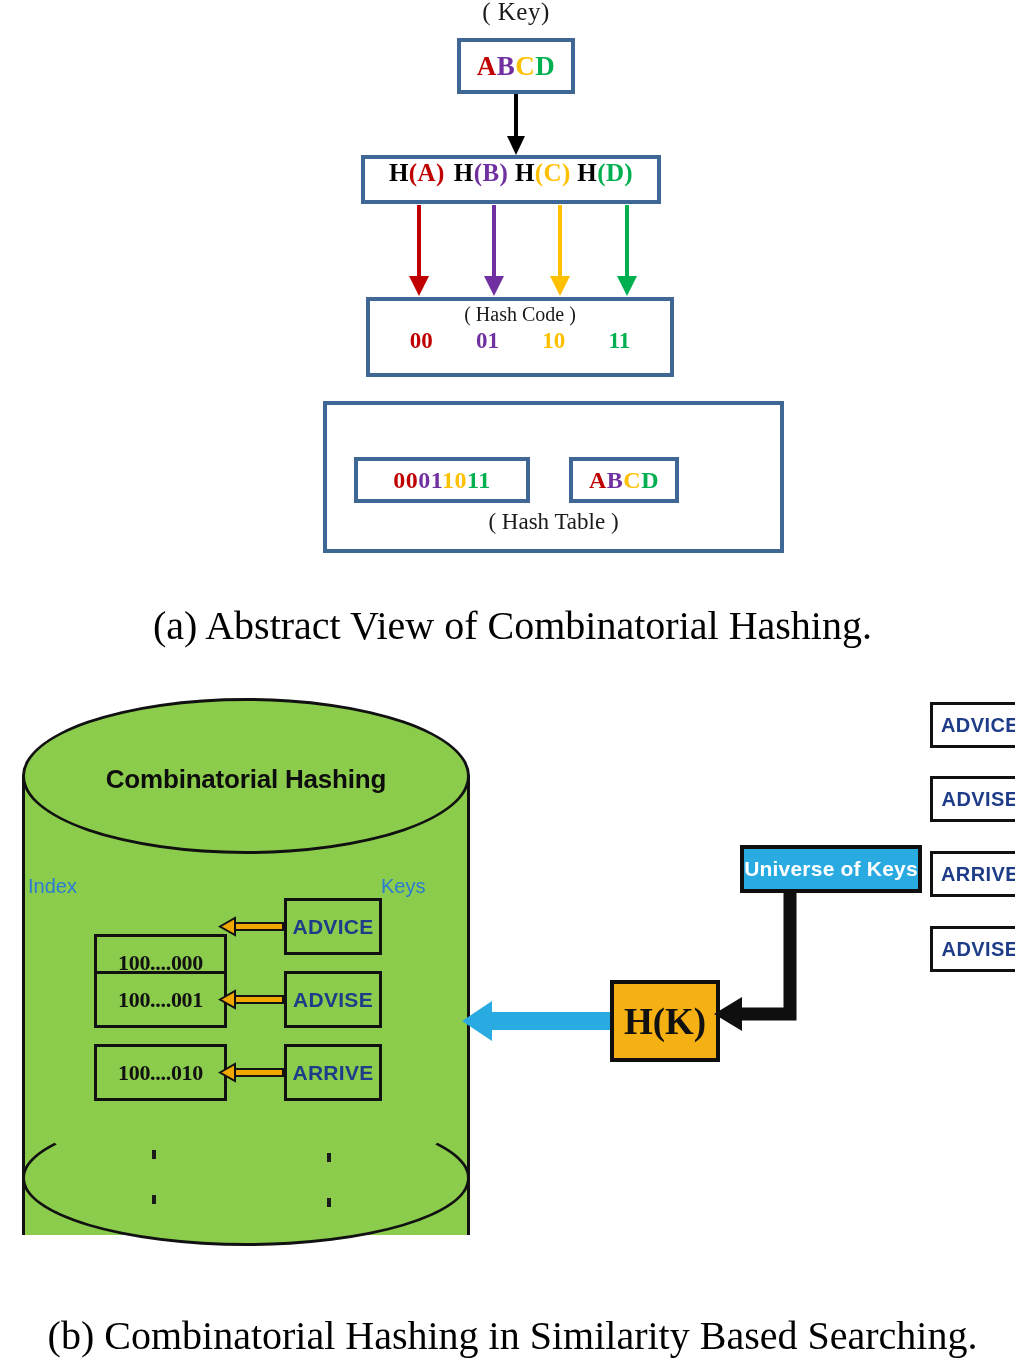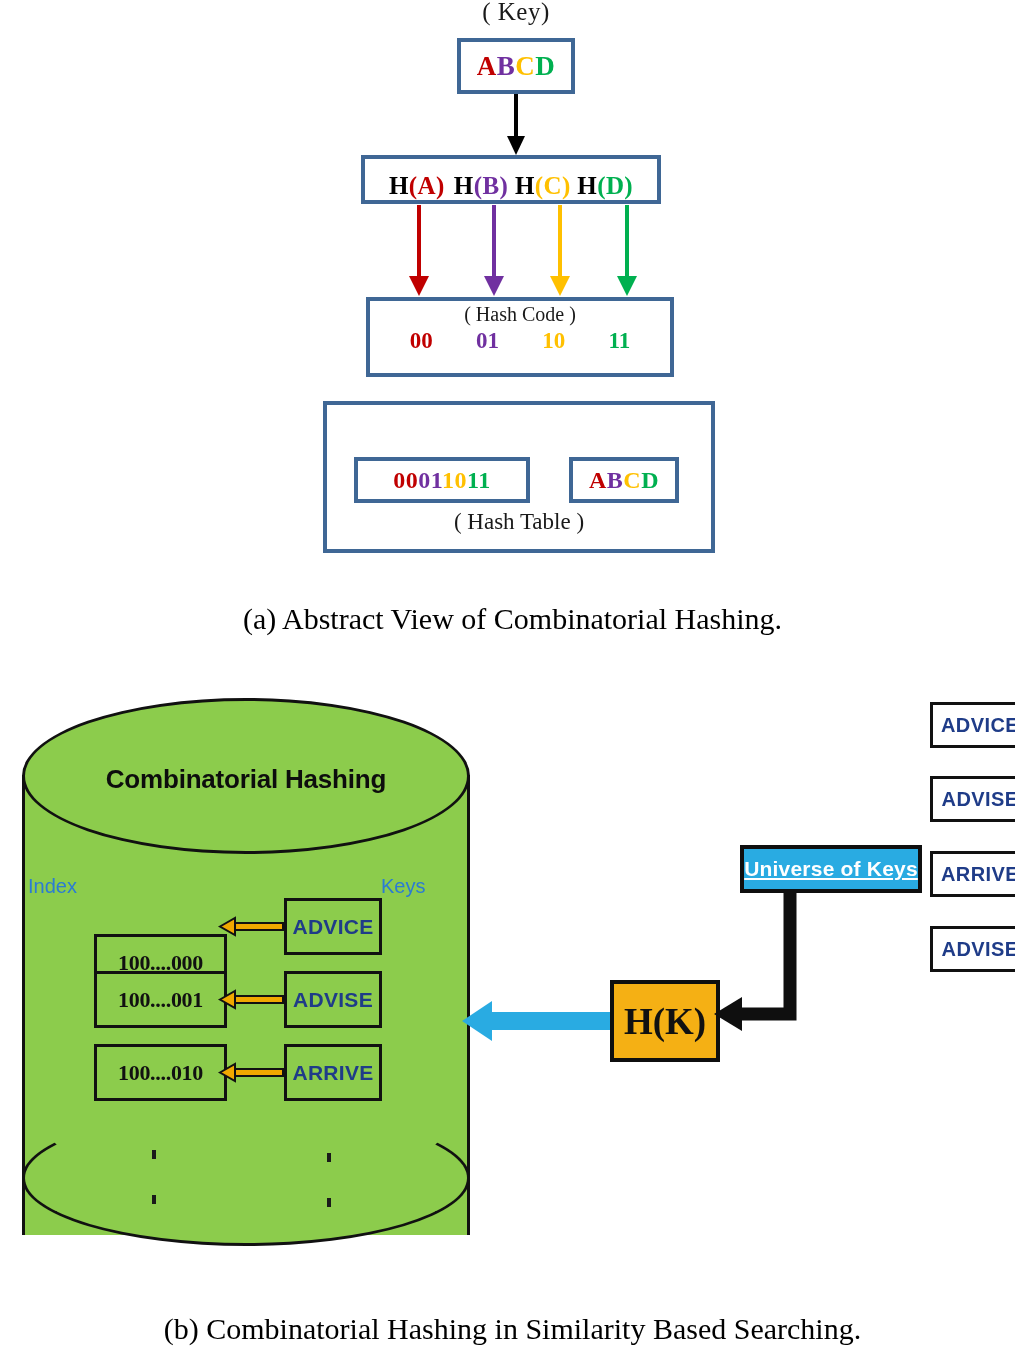--- a/index.html
+++ b/index.html
@@ -37,40 +37,40 @@
   }
 
   .key-box {
     left: 441px; top: 38px; width: 118px; height: 56px;
     display: flex; align-items: center; justify-content: center;
   }
   .key-box .txt { font-size: 27px; font-weight: bold; letter-spacing: 0.5px; }
 
   .hf-box {
     left: 345px; top: 155px; width: 300px; height: 49px;
-    display: flex; align-items: flex-end; justify-content: center;
+    display: flex; align-items: flex-start; justify-content: center;
   }
   .hf-box .txt { font-size: 25px; font-weight: bold; white-space: nowrap; letter-spacing: 0.4px; }
 
   .hc-box {
     left: 350px; top: 297px; width: 308px; height: 80px;
   }
   .hc-title {
     position: absolute; left: 0; top: 2px; width: 100%;
     text-align: center; font-size: 20px; color: #1a1a1a;
   }
   .hc-codes {
     position: absolute; left: 0; top: 27px; width: 100%;
     display: flex; justify-content: space-around; align-items: center;
     padding: 0 18px; box-sizing: border-box;
     font-size: 23px; font-weight: bold;
   }
 
   .ht-box {
-    left: 307px; top: 401px; width: 392px; height: 152px;
+    left: 307px; top: 401px; width: 461px; height: 152px;
   }
   .ht-inner {
     position: absolute; box-sizing: border-box;
     border: 4px solid #3f6795; background: #ffffff;
     display: flex; align-items: center; justify-content: center;
   }
   .ht-bits { left: 27px; top: 52px; width: 176px; height: 46px; }
   .ht-bits .txt { font-size: 24px; font-weight: bold; letter-spacing: 0.5px; }
   .ht-key { left: 242px; top: 52px; width: 110px; height: 46px; }
   .ht-key .txt { font-size: 24px; font-weight: bold; letter-spacing: 0.5px; }
@@ -83,21 +83,21 @@
   .c-purple { color: #7030a0; }
   .c-gold   { color: #ffc000; }
   .c-green  { color: #00b050; }
   .c-black  { color: #000000; }
 
   .caption {
     position: absolute;
     left: 0; width: 993px;
     text-align: center;
     font-family: "Liberation Serif", serif;
-    font-size: 30px;
+    font-size: 40px;
     color: #000000;
   }
   .caption-a { top: 602px; }
   .caption-b { top: 1312px; }
 
   
   .panel-b { position: absolute; left: 0; top: 680px; width: 1015px; height: 620px; }
 
   .cyl-body {
     position: absolute;
@@ -170,21 +170,20 @@
   .uk-box {
     position: absolute;
     left: 724px; top: 165px; width: 182px; height: 48px;
     box-sizing: border-box;
     border: 4px solid #0f0f0f;
     background: #29abe2;
     display: flex; align-items: center; justify-content: center;
     font-family: "Liberation Sans Narrow", "Liberation Sans", sans-serif;
     font-size: 21px; font-weight: bold; color: #ffffff;
     letter-spacing: 0.2px;
-    text-decoration: underline;
   }
 
   .hk-box {
     position: absolute;
     left: 594px; top: 300px; width: 110px; height: 82px;
     box-sizing: border-box;
     border: 4px solid #0f0f0f;
     background: #f5b014;
     display: flex; align-items: center; justify-content: center;
     font-family: "Liberation Serif", serif;

